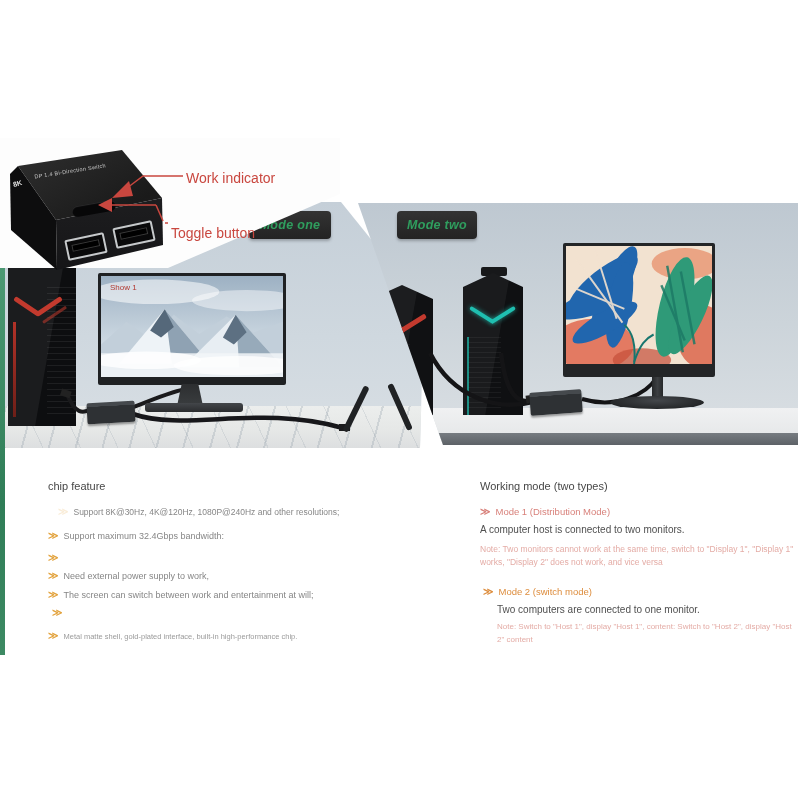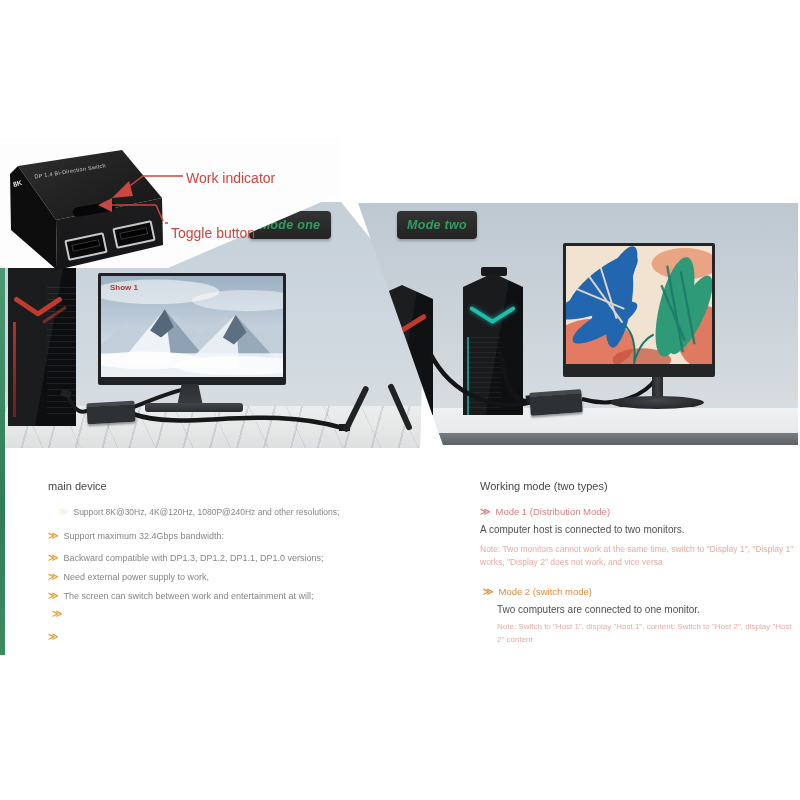--- a/index.html
+++ b/index.html
@@ -46,21 +46,21 @@
   
   .monitor{background:#1f2123;border-radius:2px;}
   .mon-screen{position:absolute;inset:3px 3px 8px 3px;overflow:hidden;background:#b9c6d2;}
   .monitor1{left:93px;top:71px;width:188px;height:112px;}
   .mon1-neck{left:172px;top:182px;width:26px;height:22px;background:linear-gradient(180deg,#2c2e30,#3a3d3f);clip-path:polygon(18% 0,82% 0,100% 100%,0 100%);}
   .mon1-base{left:140px;top:201px;width:98px;height:9px;background:linear-gradient(180deg,#43464a,#2a2c2e);border-radius:3px;}
   .monitor2{left:300px;top:69px;width:124px;height:114px;}
   .leg{position:absolute;width:6px;height:50px;background:#202224;border-radius:3px;}
   .leg1{left:348px;top:182px;transform:rotate(26deg);}
   .leg2{left:392px;top:180px;transform:rotate(-24deg);}
-  .show-label{position:absolute;left:9px;top:7px;font-size:8px;font-weight:bold;color:#b23a31;}
+  .show-label{position:absolute;left:9px;top:7px;font-size:8px;font-weight:normal;color:#b23a31;}
 
   
   .mini-switch{background:linear-gradient(180deg,#45494d 18%,#2e3134 19%);border-radius:2px;box-shadow:0 2px 2px rgba(0,0,0,.35);}
   .sw-left{left:82px;top:200px;width:48px;height:21px;transform:rotate(-3deg);}
   .sw-right{left:172px;top:188px;width:52px;height:23px;transform:rotate(-4deg);}
 
   
   .tower-a{left:13px;top:82px;width:62px;height:130px;
     clip-path:polygon(0 14px,50% 0,100% 14px,100% 100%,0 100%);
     background:linear-gradient(100deg,#1c1d1f 55%,#101113 56%);}
@@ -298,47 +298,47 @@
       <path d="M156,205 L163,221"></path>
       <path d="M165,223 H170" stroke-dasharray="3 2"></path>
     </g>
     <polygon points="112,198 129,181 133,196" fill="#c9473f"></polygon>
     <polygon points="98,205 112,198 112,212" fill="#c9473f"></polygon>
   </svg>
   <div class="annot-label lbl-work">Work indicator</div>
   <div class="annot-label lbl-toggle">Toggle button</div>
 
   <div class="abs features">
-    <div class="col-heading">main device</div>
+    <div class="col-heading">chip feature</div>
     <ul class="feat-list">
       <li class="feat-item">
         <span class="bullet">≫</span>
         <span>Support 8K@30Hz, 4K@120Hz, 1080P@240Hz and other resolutions;</span>
         </li>
       <li class="feat-item">
         <span class="bullet">≫</span>
         <span>Support maximum 32.4Gbps bandwidth:</span>
         </li>
       <li class="feat-item">
         <span class="bullet">≫</span>
-        <span>Backward compatible with DP1.3, DP1.2, DP1.1, DP1.0 versions;</span>
         </li>
       <li class="feat-item">
         <span class="bullet">≫</span>
         <span>Need external power supply to work,</span>
         </li>
       <li class="feat-item">
         <span class="bullet">≫</span>
         <span>The screen can switch between work and entertainment at will;</span>
         </li>
       <li class="feat-item">
         <span class="bullet">≫</span>
         </li>
       <li class="feat-item">
         <span class="bullet">≫</span>
+        <span>Metal matte shell, gold-plated interface, built-in high-performance chip.</span>
         </li>
     </ul>
   </div>
 
   <div class="abs working">
     <div class="col-heading">Working mode (two types)</div>
 
     <div class="mode-title mode1-title">
       <span class="bullet">≫</span>
       <span>Mode 1 (Distribution Mode)</span>

